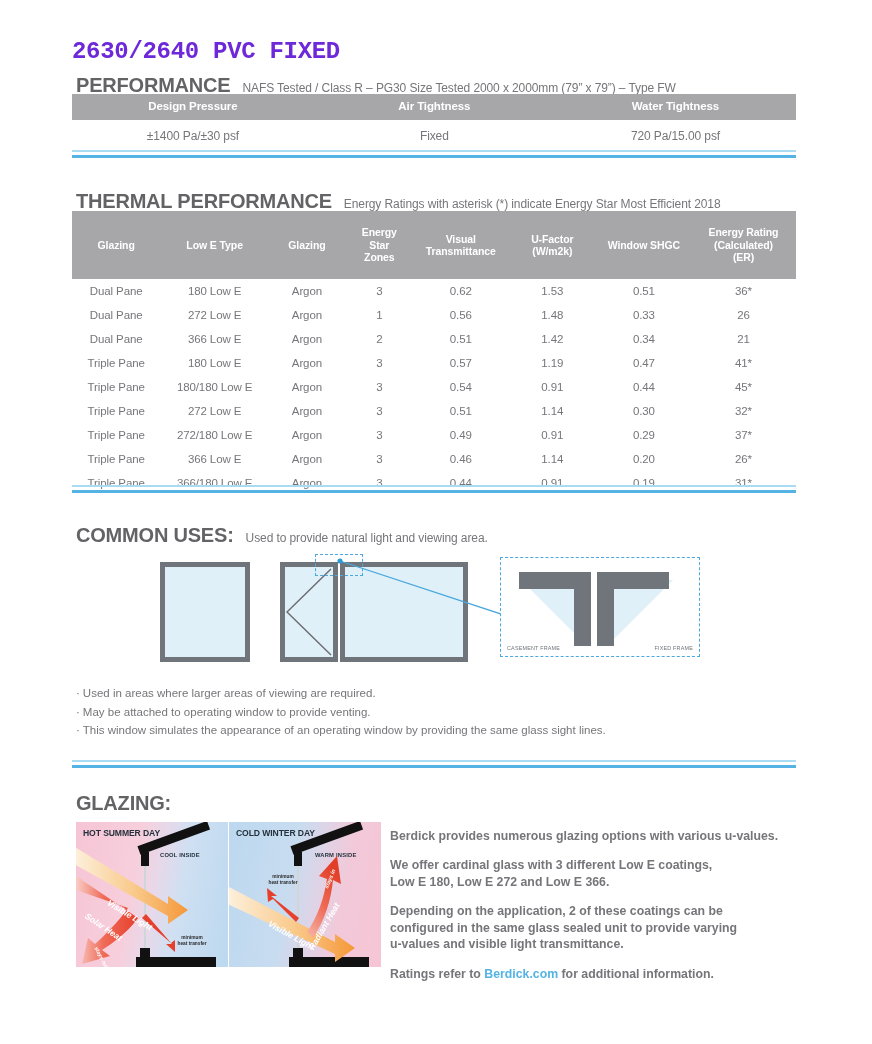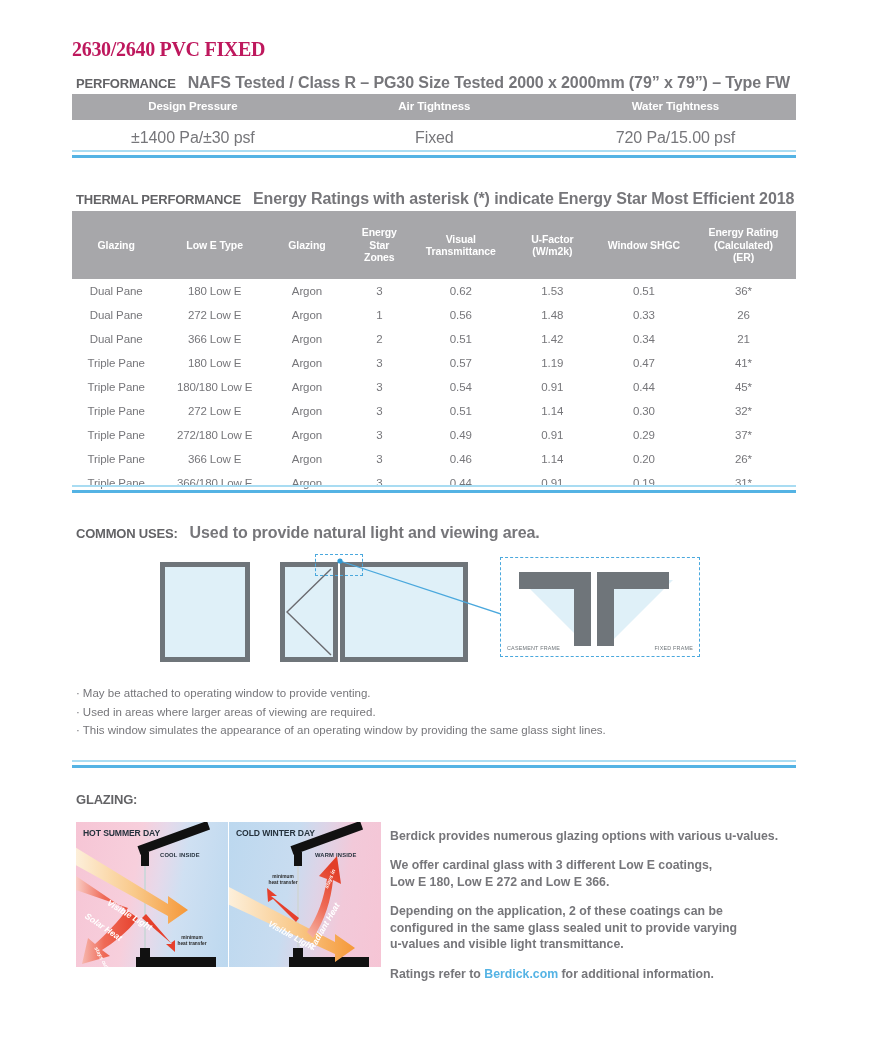--- a/index.html
+++ b/index.html
@@ -6,31 +6,31 @@
   body{
     width:872px;height:1044px;background:#ffffff;
     font-family:"Liberation Sans",sans-serif;
     color:#6e6e72;-webkit-font-smoothing:antialiased;
   }
   .page{position:relative;width:872px;height:1044px;overflow:hidden;}
 
   
   .doc-title{
     position:absolute;left:72px;top:38px;
-    font-size:20px;font-weight:bold;letter-spacing:-0.3px;
-    color:#be185d;font-family:Liberation Serif, serif;
+    font-size:24px;font-weight:bold;letter-spacing:-0.3px;
+    color:#6d28d9;font-family:Liberation Mono, monospace;
   }
 
   
   .sec-head{position:absolute;display:flex;align-items:baseline;gap:12px;}
   .sec-head .h-main{
-    font-size:13px;font-weight:bold;color:#636366;letter-spacing:-0.2px;
+    font-size:20px;font-weight:bold;color:#636366;letter-spacing:-0.2px;
   }
   .sec-head .h-sub{
-    font-size:16px;color:#76767a;font-weight:bold;letter-spacing:-0.1px;
+    font-size:12px;color:#76767a;font-weight:normal;letter-spacing:-0.1px;
   }
 
   
   .divider{position:absolute;left:72px;width:724px;}
   .divider .d1{height:2px;background:#a9dcf2;}
   .divider .d2{height:3px;background:#54b3e4;margin-top:3px;}
 
   
   table{border-collapse:collapse;}
   .tbl{position:absolute;left:72px;width:724px;}
@@ -38,21 +38,21 @@
     background:#a7a7aa;color:#ffffff;font-size:11px;font-weight:bold;
     padding:5px 2px;text-align:center;line-height:1.18;letter-spacing:-0.1px;
   }
   .tbl td{
     font-size:11.5px;color:#76767a;text-align:center;
     padding:6px 2px;letter-spacing:-0.1px;
   }
 
   
   #perf-table th{padding:6px 2px;font-size:11.5px;}
-  #perf-table td{padding:9px 2px;font-size:16px;}
+  #perf-table td{padding:9px 2px;font-size:12px;}
 
   
   #thermal-table th{height:58px;vertical-align:middle;font-size:10.5px;}
   #thermal-table td{padding:6px 2px;font-size:11.5px;}
 
   
   .bullets{position:absolute;left:76px;font-size:11.5px;color:#76767a;line-height:1.62;}
   .bullets div span.b{margin-right:3px;}
 
   
@@ -302,24 +302,24 @@
       <div class="frame-bar" style="left:96px;top:14px;width:72px;height:17px;"></div>
       <div class="frame-bar" style="left:96px;top:14px;width:17px;height:74px;"></div>
 
       <div class="cap-lbl" style="left:6px;bottom:5px;">CASEMENT FRAME</div>
       <div class="cap-lbl" style="right:6px;bottom:5px;">FIXED FRAME</div>
     </div>
   </div>
 
   <div class="bullets" style="top:684px;">
     <div>
+      <span class="b">·</span><span>Used in areas where larger areas of viewing are required.</span>
+    </div>
+    <div>
       <span class="b">·</span><span>May be attached to operating window to provide venting.</span>
-    </div>
-    <div>
-      <span class="b">·</span><span>Used in areas where larger areas of viewing are required.</span>
     </div>
     <div>
       <span class="b">·</span><span>This window simulates the appearance of an operating window by providing the same glass sight lines.</span>
     </div>
   </div>
 
   <div class="divider" style="top:760px;">
     <div class="d1"></div>
     <div class="d2"></div>
   </div>

